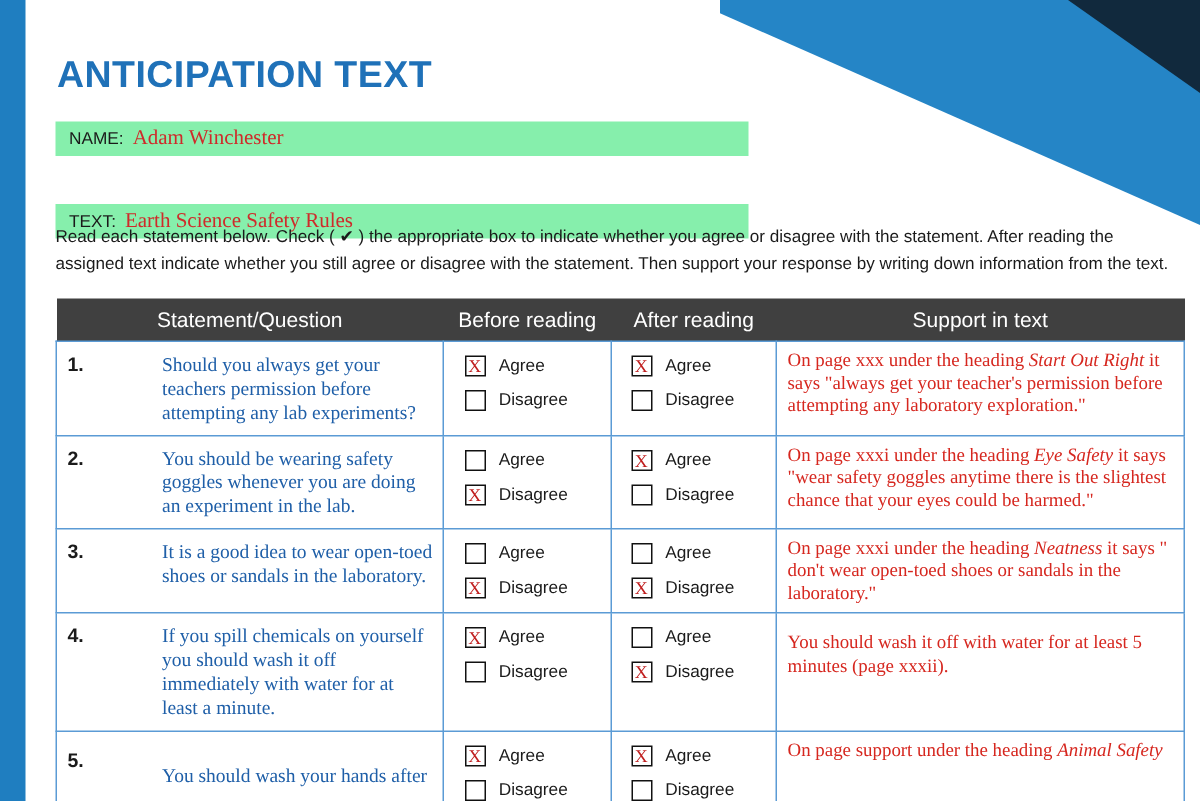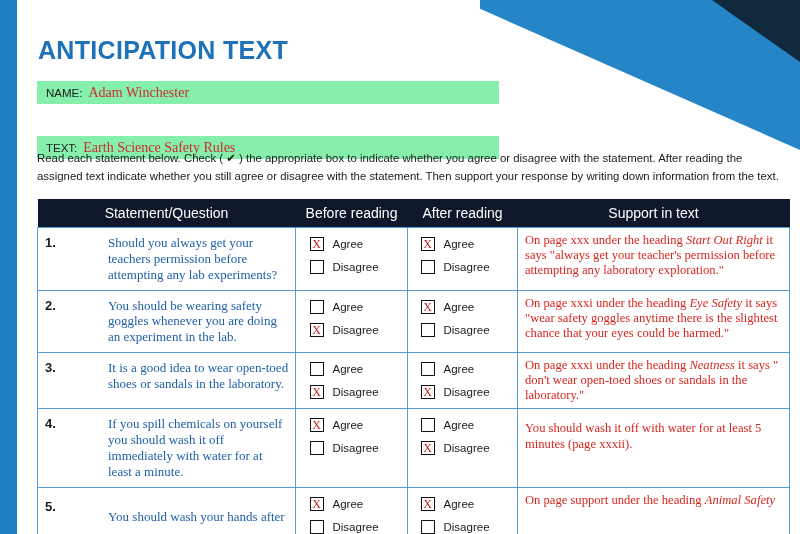--- a/index.html
+++ b/index.html
@@ -103,21 +103,21 @@
   
   .guide-table {
     position: absolute;
     left: 20px;
     top: 199px;
     width: 752px;
     border-collapse: collapse;
     table-layout: fixed;
   }
   .guide-table th {
-    background: #0f172a;
+    background: #404040;
     color: #ffffff;
     font-weight: normal;
     font-size: 14px;
     padding: 6px 2px;
     text-align: center;
     font-family: "Liberation Sans", sans-serif;
     border: none;
   }
   .guide-table td {
     border: 1px solid #5b9bd5;

